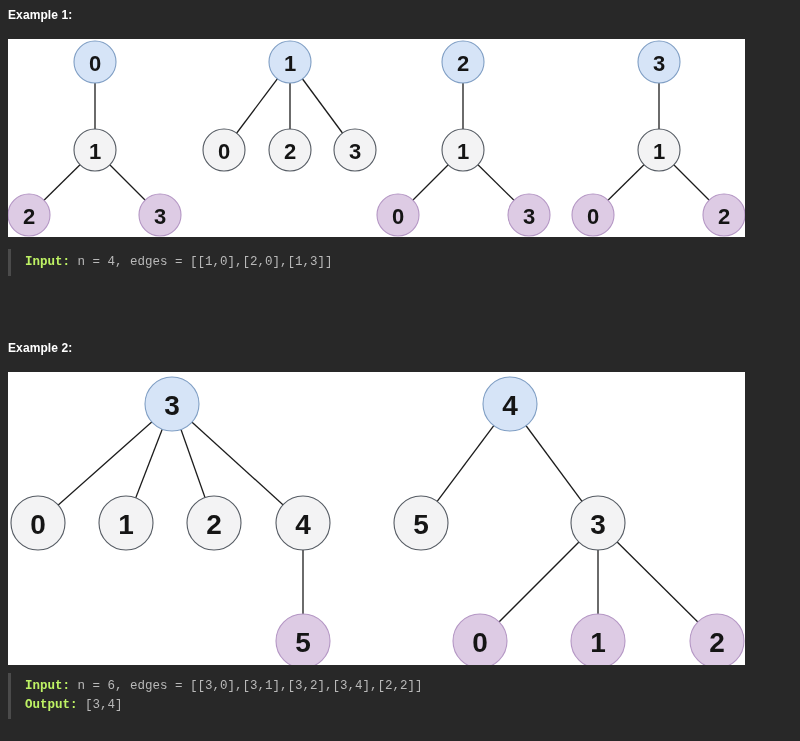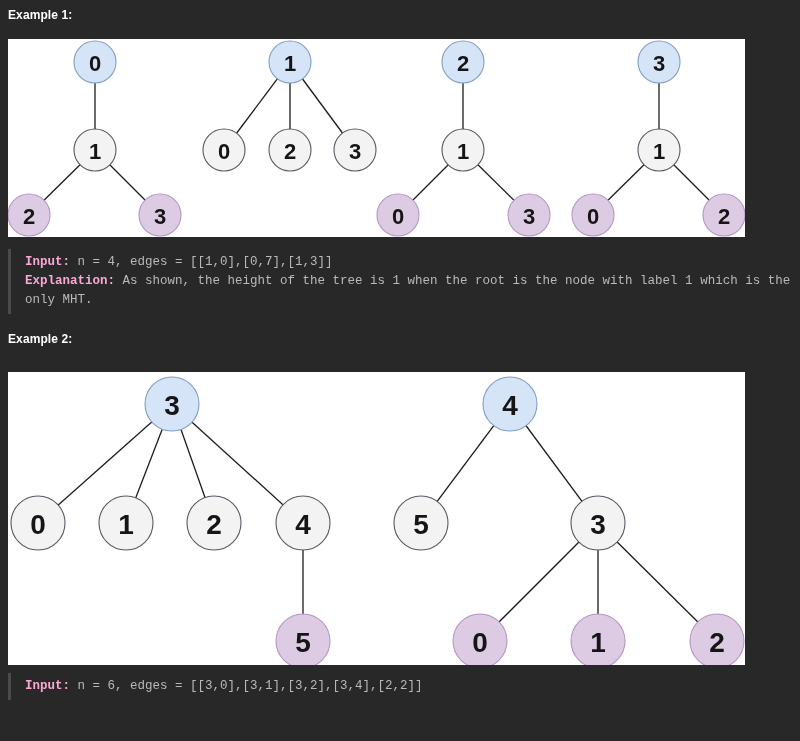--- a/index.html
+++ b/index.html
@@ -24,21 +24,21 @@
   .example-heading {
     position: absolute;
     left: 8px;
     color: #ffffff;
     font-weight: bold;
     font-size: 12px;
     letter-spacing: 0.1px;
     font-family: "Liberation Sans", sans-serif;
   }
   #heading-1 { top: 8px; }
-  #heading-2 { top: 332px; }
+  #heading-2 { top: 341px; }
 
   
   .diagram-panel {
     position: absolute;
     background: #ffffff;
     left: 8px;
   }
   #panel-1 { top: 39px; width: 737px; height: 198px; }
   #panel-2 { top: 372px; width: 737px; height: 293px; }
   .diagram-panel svg { display: block; }
@@ -65,21 +65,21 @@
     border-left: 3px solid #4b4b4b;
     padding: 4px 0 4px 14px;
     font-family: "Liberation Mono", monospace;
     font-size: 12.5px;
     line-height: 19px;
     color: #b9b9b9;
   }
   #codeblock-1 { top: 249px; }
   #codeblock-2 { top: 673px; }
   .codeblock .lbl {
-    color: #f9a8d4;
+    color: #bef264;
     font-weight: bold;
     font-family: "Liberation Mono", monospace;
   }
   .codeblock .val { color: #b9b9b9; }
   .code-line { white-space: normal; }
 </style>
 </head>
 <body>
 
 <div class="page">
@@ -163,25 +163,21 @@
         <g>
           <circle cx="716" cy="176" r="21" class="node-circle leaf"></circle>
           <text x="716" y="177" class="node-label" font-size="22">2</text>
         </g>
       </svg>
   </div>
 
   <div class="codeblock" id="codeblock-1">
     <div class="code-line">
       <span class="lbl">Input:</span>
-      <span class="val">n = 4, edges = [[1,0],[0,7],[1,3]]</span>
-    </div>
-    <div class="code-line">
-      <span class="lbl">Explanation:</span>
-      <span class="val">As shown, the height of the tree is 1 when the root is the node with label 1 which is the only MHT.</span>
+      <span class="val">n = 4, edges = [[1,0],[2,0],[1,3]]</span>
     </div>
   </div>
 
   <div class="example-heading" id="heading-2">Example 2:</div>
 
   <div class="diagram-panel" id="panel-2">
     <svg id="svg-2" width="737" height="293" viewBox="0 0 737 293">
         <line x1="164" y1="32" x2="30" y2="151" class="edge-line"></line>
         <line x1="164" y1="32" x2="118" y2="151" class="edge-line"></line>
         <line x1="164" y1="32" x2="206" y2="151" class="edge-line"></line>
@@ -241,15 +237,19 @@
           <text x="709" y="270" class="node-label" font-size="28">2</text>
         </g>
       </svg>
   </div>
 
   <div class="codeblock" id="codeblock-2">
     <div class="code-line">
       <span class="lbl">Input:</span>
       <span class="val">n = 6, edges = [[3,0],[3,1],[3,2],[3,4],[2,2]]</span>
     </div>
+    <div class="code-line">
+      <span class="lbl">Output:</span>
+      <span class="val">[3,4]</span>
+    </div>
   </div>
 
 </div>
 
 </body></html>

